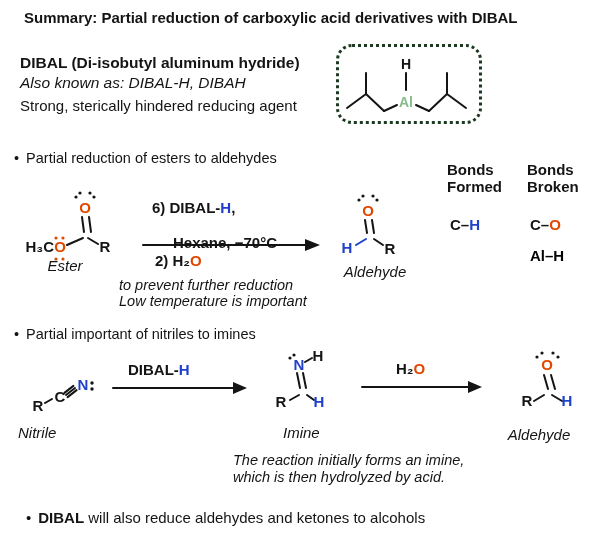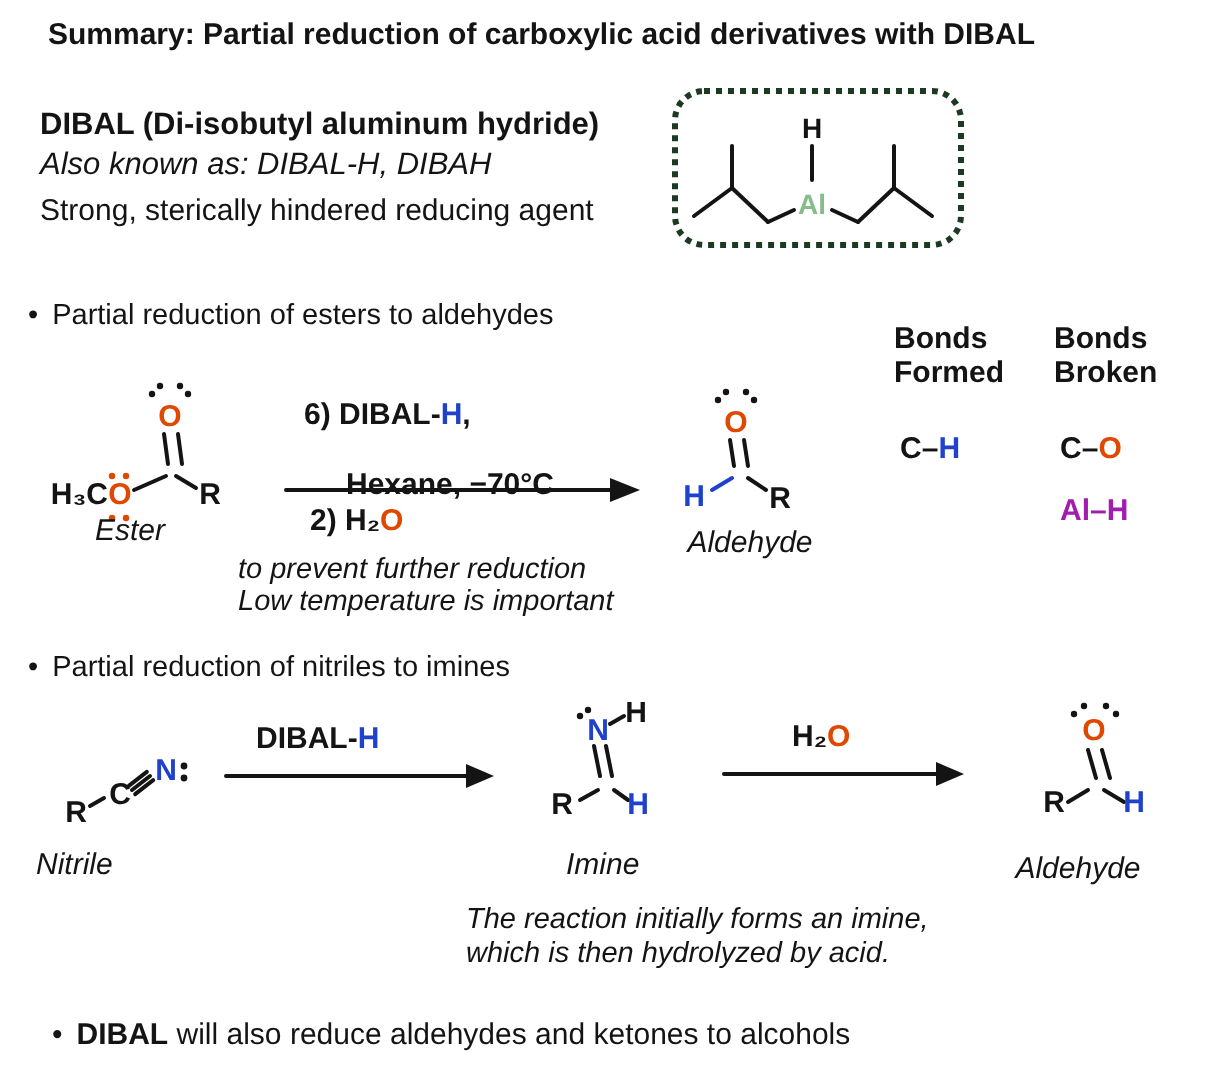--- a/index.html
+++ b/index.html
@@ -6,21 +6,21 @@
   html,body { background:#ffffff; }
   .canvas {
     position:relative; width:606px; height:546px; background:#fff;
     font-family:"Liberation Sans", sans-serif; color:#141414; overflow:hidden;
   }
   .abs { position:absolute; }
   .b { font-weight:bold; }
   .i { font-style:italic; }
   .blue { color:#1f41cc; }
   .red  { color:#e04800; }
-  .green{ color:#a21caf; }
+  .green{ color:#000000; }
   .fs15 { font-size:15px; }
   .fs145{ font-size:14.5px; }
   .center { text-align:center; }
   .bullet { margin-right:7px; }
   .dibal-box {
     border:3px dotted #1c3a22; border-radius:16px;
   }
   svg text {
     font-family:"Liberation Sans", sans-serif;
     font-weight:bold; font-size:15px; fill:#141414;
@@ -129,21 +129,21 @@
   </div>
   <div class="abs b fs15" style="left:450px; top:216px;">
     <span>C–</span><span class="blue">H</span>
   </div>
   <div class="abs b fs15" style="left:530px; top:216px;">
     <span>C–</span><span class="red">O</span>
   </div>
   <div class="abs b fs15 green" style="left:530px; top:247px;">Al–H</div>
 
   <div class="abs fs145" style="left:14px; top:326px;">
-    <span class="bullet">•</span><span>Partial reduction of nitriles to imines</span>
+    <span class="bullet">•</span><span>Partial important of nitriles to imines</span>
   </div>
 
   <svg class="abs" style="left:22px; top:358px;" width="95" height="58" viewBox="0 0 95 58">
     <text x="16" y="53" text-anchor="middle">R</text>
     <line x1="23" y1="45" x2="30" y2="41"></line>
     <text x="38" y="44" text-anchor="middle">C</text>
     <line x1="42.4" y1="34.9" x2="51.4" y2="27.9"></line>
     <line x1="44" y1="37" x2="53" y2="30"></line>
     <line x1="45.6" y1="39.1" x2="54.6" y2="32.1"></line>
     <text x="61" y="32" text-anchor="middle" class="blue-t">N</text>

